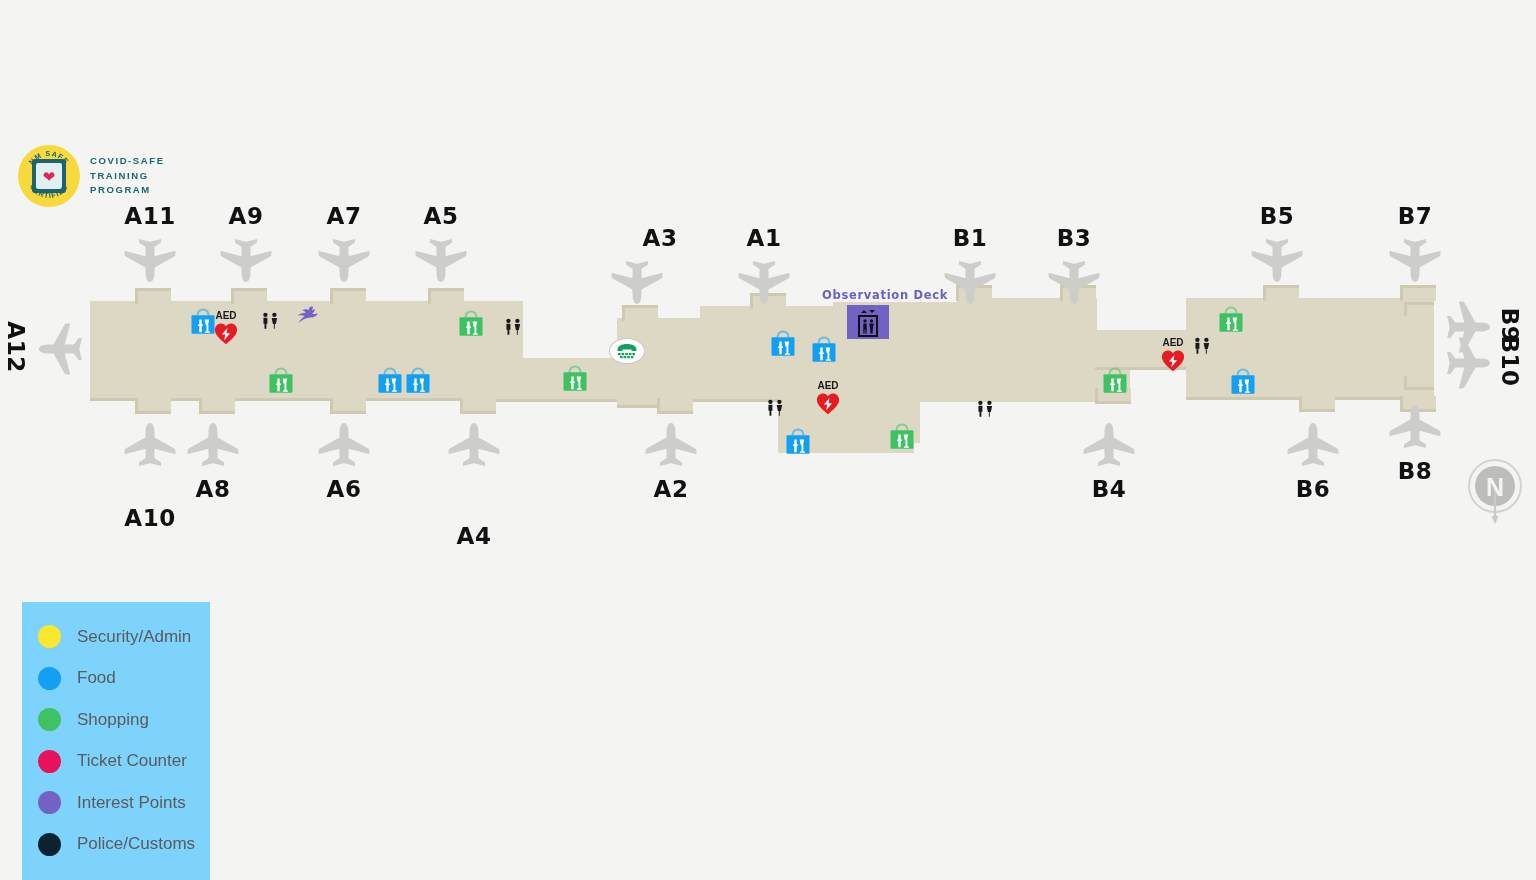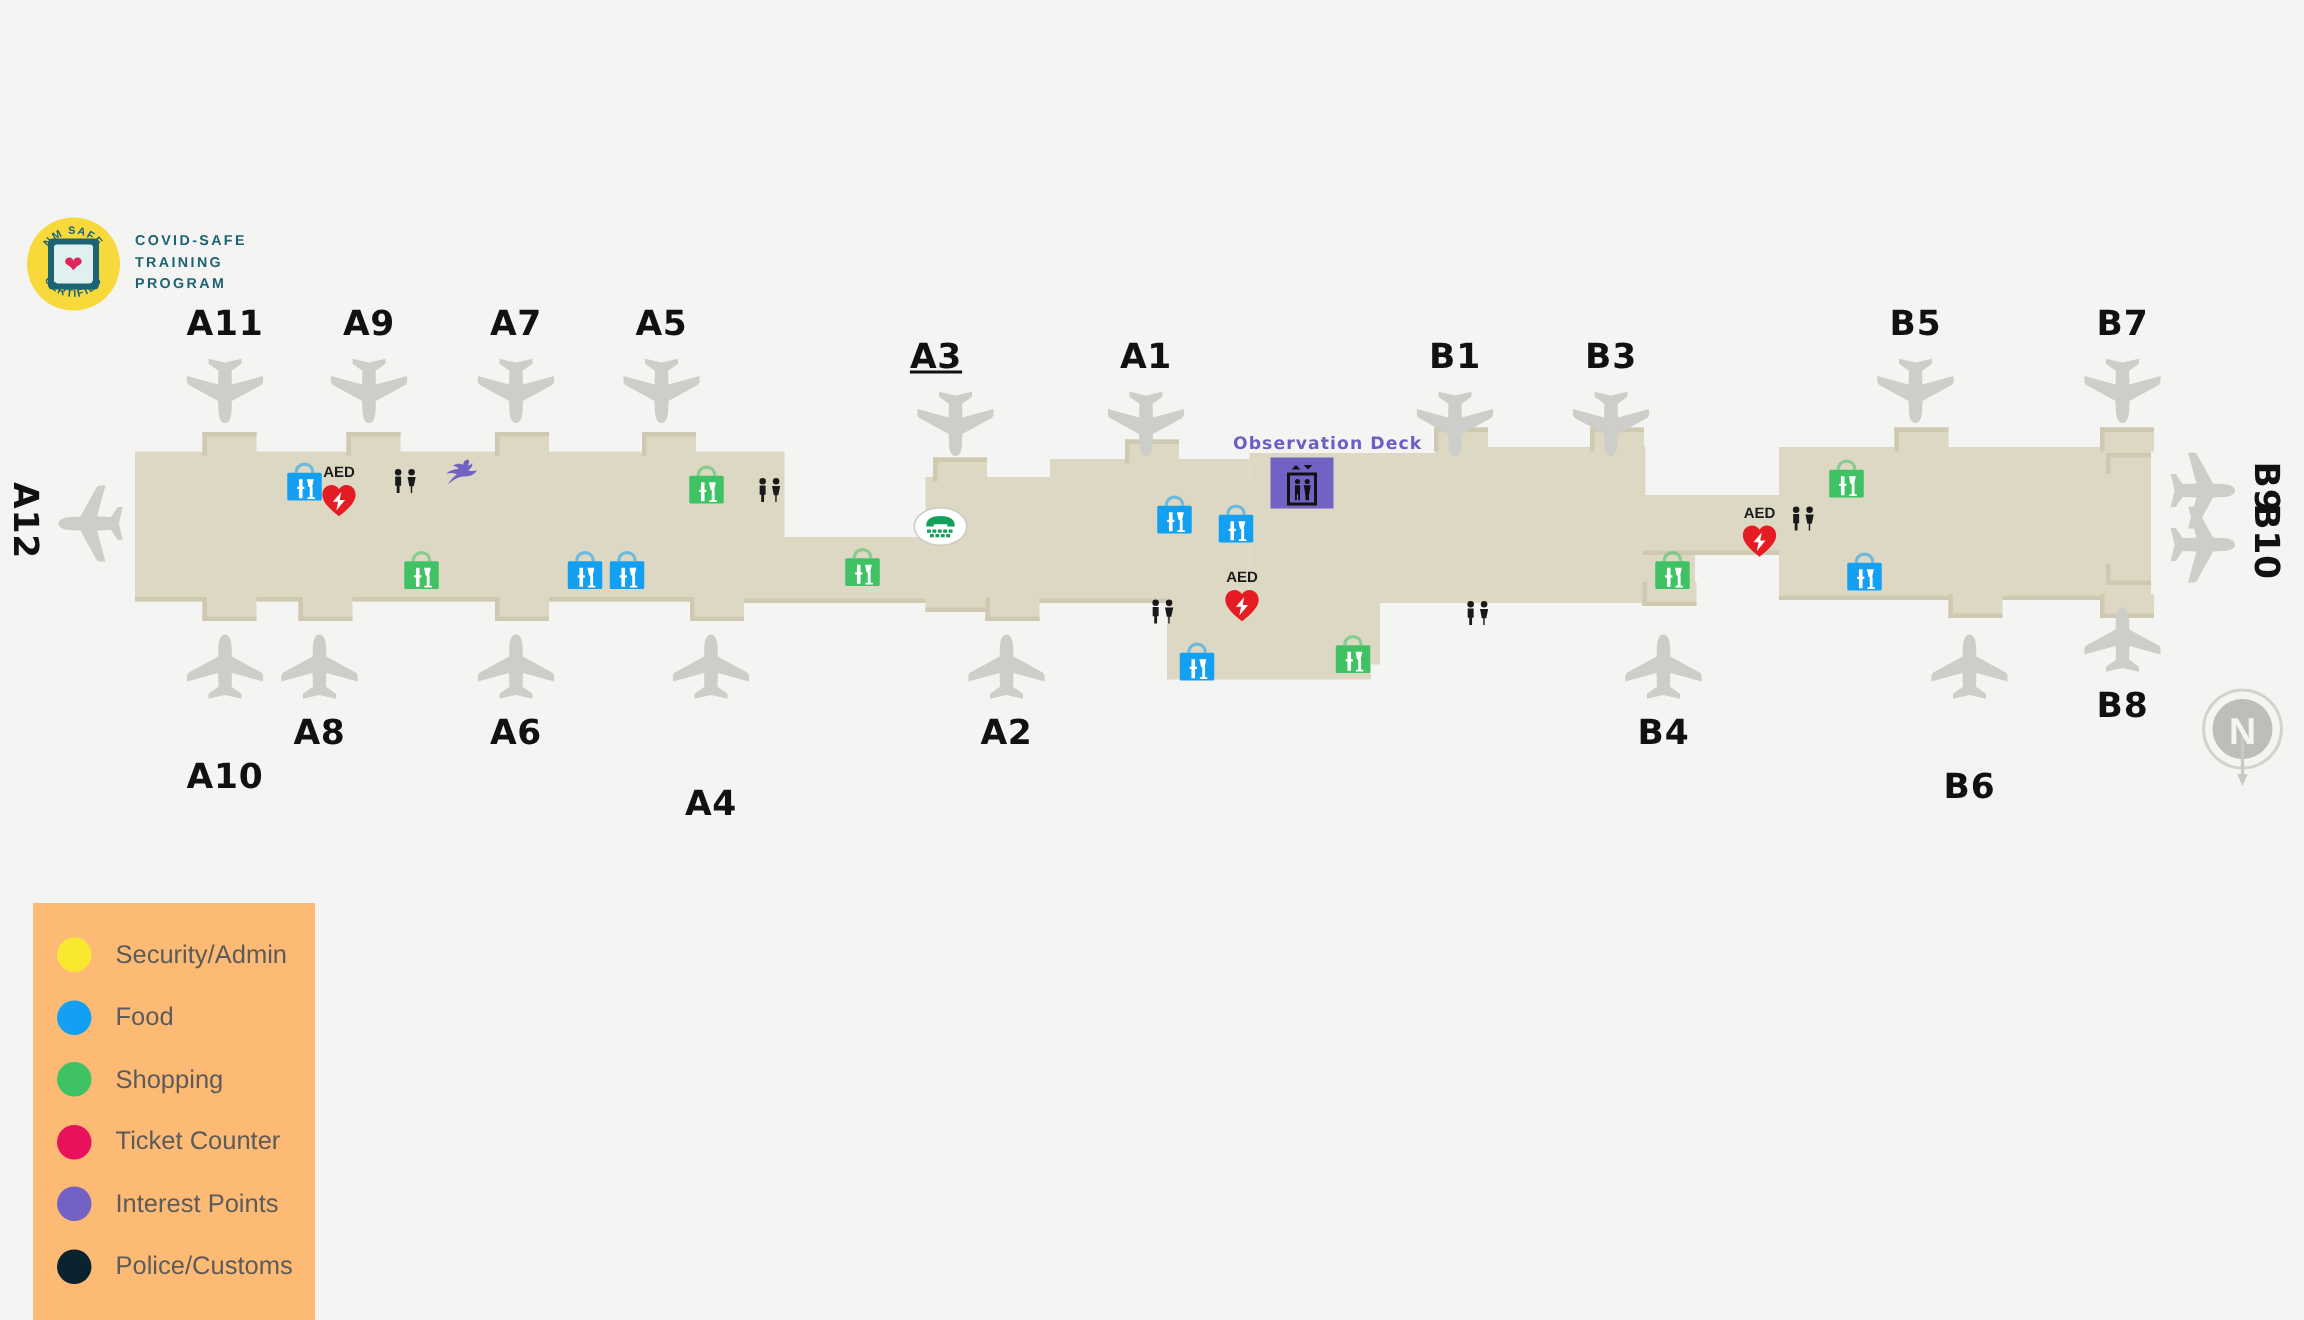--- a/index.html
+++ b/index.html
@@ -48,21 +48,21 @@
   .obs-label{position:absolute;font-size:11.5px;font-weight:bold;color:#6B5FC4;letter-spacing:.7px;
              font-family:"DejaVu Sans","Liberation Sans",sans-serif;white-space:nowrap;}
   .obs-rect{position:absolute;background:#7262C4;}
   .phone-oval{position:absolute;width:34px;height:24px;border-radius:50%;background:#fff;
               border:1.5px solid #c9c9c4;display:flex;align-items:center;justify-content:center;}
 
   
   .compass{position:absolute;left:1466px;top:458px;width:58px;height:70px;}
 
   
-  .legend{position:absolute;left:22px;top:602px;width:188px;background:#fdba74;
+  .legend{position:absolute;left:22px;top:602px;width:188px;background:#7dd3fc;
           padding:14px 16px 16px 16px;box-sizing:border-box;}
   .legend-row{display:flex;align-items:center;height:41.5px;}
   .legend-dot{width:23px;height:23px;border-radius:50%;flex:0 0 auto;}
   .legend-label{margin-left:16px;font-size:17px;color:#5b5b5b;font-family:"Liberation Sans",sans-serif;}
 </style>
 </head>
 <body>
 
 <div id="stage">
 
@@ -173,21 +173,21 @@
         <svg width="56" height="56" viewBox="0 0 56 56" style="transform:rotate(180deg)">
           <path fill="#CDCDCA" d="M28 4 c2.6 0 4.2 3.2 4.4 8.2 l.2 6.4 19.2 10.6 c1.2.7 1.6 1.5 1.6 2.9 v3.2 l-20.8-5.6 -.2 9.2 6.6 4.6 v3.4 l-10.9-2.6 -.1-.1 -.1.1 -10.9 2.6 v-3.4 l6.6-4.6 -.2-9.2 -20.8 5.6 v-3.2 c0-1.4.4-2.2 1.6-2.9 l19.2-10.6 .2-6.4 C23.8 7.2 25.4 4 28 4 z"></path>
         </svg>
       </div>
       <div class="gate" style="left: 441px; top: 216px; transform: translate(-50%, -50%); transform-origin: center center;">A5</div>
       <div class="plane" style="left: 413px; top: 230px;">
         <svg width="56" height="56" viewBox="0 0 56 56" style="transform:rotate(180deg)">
           <path fill="#CDCDCA" d="M28 4 c2.6 0 4.2 3.2 4.4 8.2 l.2 6.4 19.2 10.6 c1.2.7 1.6 1.5 1.6 2.9 v3.2 l-20.8-5.6 -.2 9.2 6.6 4.6 v3.4 l-10.9-2.6 -.1-.1 -.1.1 -10.9 2.6 v-3.4 l6.6-4.6 -.2-9.2 -20.8 5.6 v-3.2 c0-1.4.4-2.2 1.6-2.9 l19.2-10.6 .2-6.4 C23.8 7.2 25.4 4 28 4 z"></path>
         </svg>
       </div>
-      <div class="gate" style="left: 624px; top: 238px; transform: translate(-50%, -50%); transform-origin: center center; text-decoration: underline;">A3</div>
+      <div class="gate" style="left: 660px; top: 238px; transform: translate(-50%, -50%); transform-origin: center center;">A3</div>
       <div class="plane" style="left: 609px; top: 252px;">
         <svg width="56" height="56" viewBox="0 0 56 56" style="transform:rotate(180deg)">
           <path fill="#CDCDCA" d="M28 4 c2.6 0 4.2 3.2 4.4 8.2 l.2 6.4 19.2 10.6 c1.2.7 1.6 1.5 1.6 2.9 v3.2 l-20.8-5.6 -.2 9.2 6.6 4.6 v3.4 l-10.9-2.6 -.1-.1 -.1.1 -10.9 2.6 v-3.4 l6.6-4.6 -.2-9.2 -20.8 5.6 v-3.2 c0-1.4.4-2.2 1.6-2.9 l19.2-10.6 .2-6.4 C23.8 7.2 25.4 4 28 4 z"></path>
         </svg>
       </div>
       <div class="gate" style="left: 764px; top: 238px; transform: translate(-50%, -50%); transform-origin: center center;">A1</div>
       <div class="plane" style="left: 736px; top: 252px;">
         <svg width="56" height="56" viewBox="0 0 56 56" style="transform:rotate(180deg)">
           <path fill="#CDCDCA" d="M28 4 c2.6 0 4.2 3.2 4.4 8.2 l.2 6.4 19.2 10.6 c1.2.7 1.6 1.5 1.6 2.9 v3.2 l-20.8-5.6 -.2 9.2 6.6 4.6 v3.4 l-10.9-2.6 -.1-.1 -.1.1 -10.9 2.6 v-3.4 l6.6-4.6 -.2-9.2 -20.8 5.6 v-3.2 c0-1.4.4-2.2 1.6-2.9 l19.2-10.6 .2-6.4 C23.8 7.2 25.4 4 28 4 z"></path>
         </svg>
@@ -245,21 +245,21 @@
         <svg width="56" height="56" viewBox="0 0 56 56" style="transform:rotate(0deg)">
           <path fill="#CDCDCA" d="M28 4 c2.6 0 4.2 3.2 4.4 8.2 l.2 6.4 19.2 10.6 c1.2.7 1.6 1.5 1.6 2.9 v3.2 l-20.8-5.6 -.2 9.2 6.6 4.6 v3.4 l-10.9-2.6 -.1-.1 -.1.1 -10.9 2.6 v-3.4 l6.6-4.6 -.2-9.2 -20.8 5.6 v-3.2 c0-1.4.4-2.2 1.6-2.9 l19.2-10.6 .2-6.4 C23.8 7.2 25.4 4 28 4 z"></path>
         </svg>
       </div>
       <div class="gate" style="left: 1109px; top: 489px; transform: translate(-50%, -50%); transform-origin: center center;">B4</div>
       <div class="plane" style="left: 1081px; top: 419px;">
         <svg width="56" height="56" viewBox="0 0 56 56" style="transform:rotate(0deg)">
           <path fill="#CDCDCA" d="M28 4 c2.6 0 4.2 3.2 4.4 8.2 l.2 6.4 19.2 10.6 c1.2.7 1.6 1.5 1.6 2.9 v3.2 l-20.8-5.6 -.2 9.2 6.6 4.6 v3.4 l-10.9-2.6 -.1-.1 -.1.1 -10.9 2.6 v-3.4 l6.6-4.6 -.2-9.2 -20.8 5.6 v-3.2 c0-1.4.4-2.2 1.6-2.9 l19.2-10.6 .2-6.4 C23.8 7.2 25.4 4 28 4 z"></path>
         </svg>
       </div>
-      <div class="gate" style="left: 1313px; top: 489px; transform: translate(-50%, -50%); transform-origin: center center; margin-top: 36px;">B6</div>
+      <div class="gate" style="left: 1313px; top: 489px; transform: translate(-50%, -50%); transform-origin: center center;">B6</div>
       <div class="plane" style="left: 1285px; top: 419px;">
         <svg width="56" height="56" viewBox="0 0 56 56" style="transform:rotate(0deg)">
           <path fill="#CDCDCA" d="M28 4 c2.6 0 4.2 3.2 4.4 8.2 l.2 6.4 19.2 10.6 c1.2.7 1.6 1.5 1.6 2.9 v3.2 l-20.8-5.6 -.2 9.2 6.6 4.6 v3.4 l-10.9-2.6 -.1-.1 -.1.1 -10.9 2.6 v-3.4 l6.6-4.6 -.2-9.2 -20.8 5.6 v-3.2 c0-1.4.4-2.2 1.6-2.9 l19.2-10.6 .2-6.4 C23.8 7.2 25.4 4 28 4 z"></path>
         </svg>
       </div>
       <div class="gate" style="left: 1415px; top: 471px; transform: translate(-50%, -50%); transform-origin: center center;">B8</div>
       <div class="plane" style="left: 1387px; top: 401px;">
         <svg width="56" height="56" viewBox="0 0 56 56" style="transform:rotate(0deg)">
           <path fill="#CDCDCA" d="M28 4 c2.6 0 4.2 3.2 4.4 8.2 l.2 6.4 19.2 10.6 c1.2.7 1.6 1.5 1.6 2.9 v3.2 l-20.8-5.6 -.2 9.2 6.6 4.6 v3.4 l-10.9-2.6 -.1-.1 -.1.1 -10.9 2.6 v-3.4 l6.6-4.6 -.2-9.2 -20.8 5.6 v-3.2 c0-1.4.4-2.2 1.6-2.9 l19.2-10.6 .2-6.4 C23.8 7.2 25.4 4 28 4 z"></path>
         </svg>

